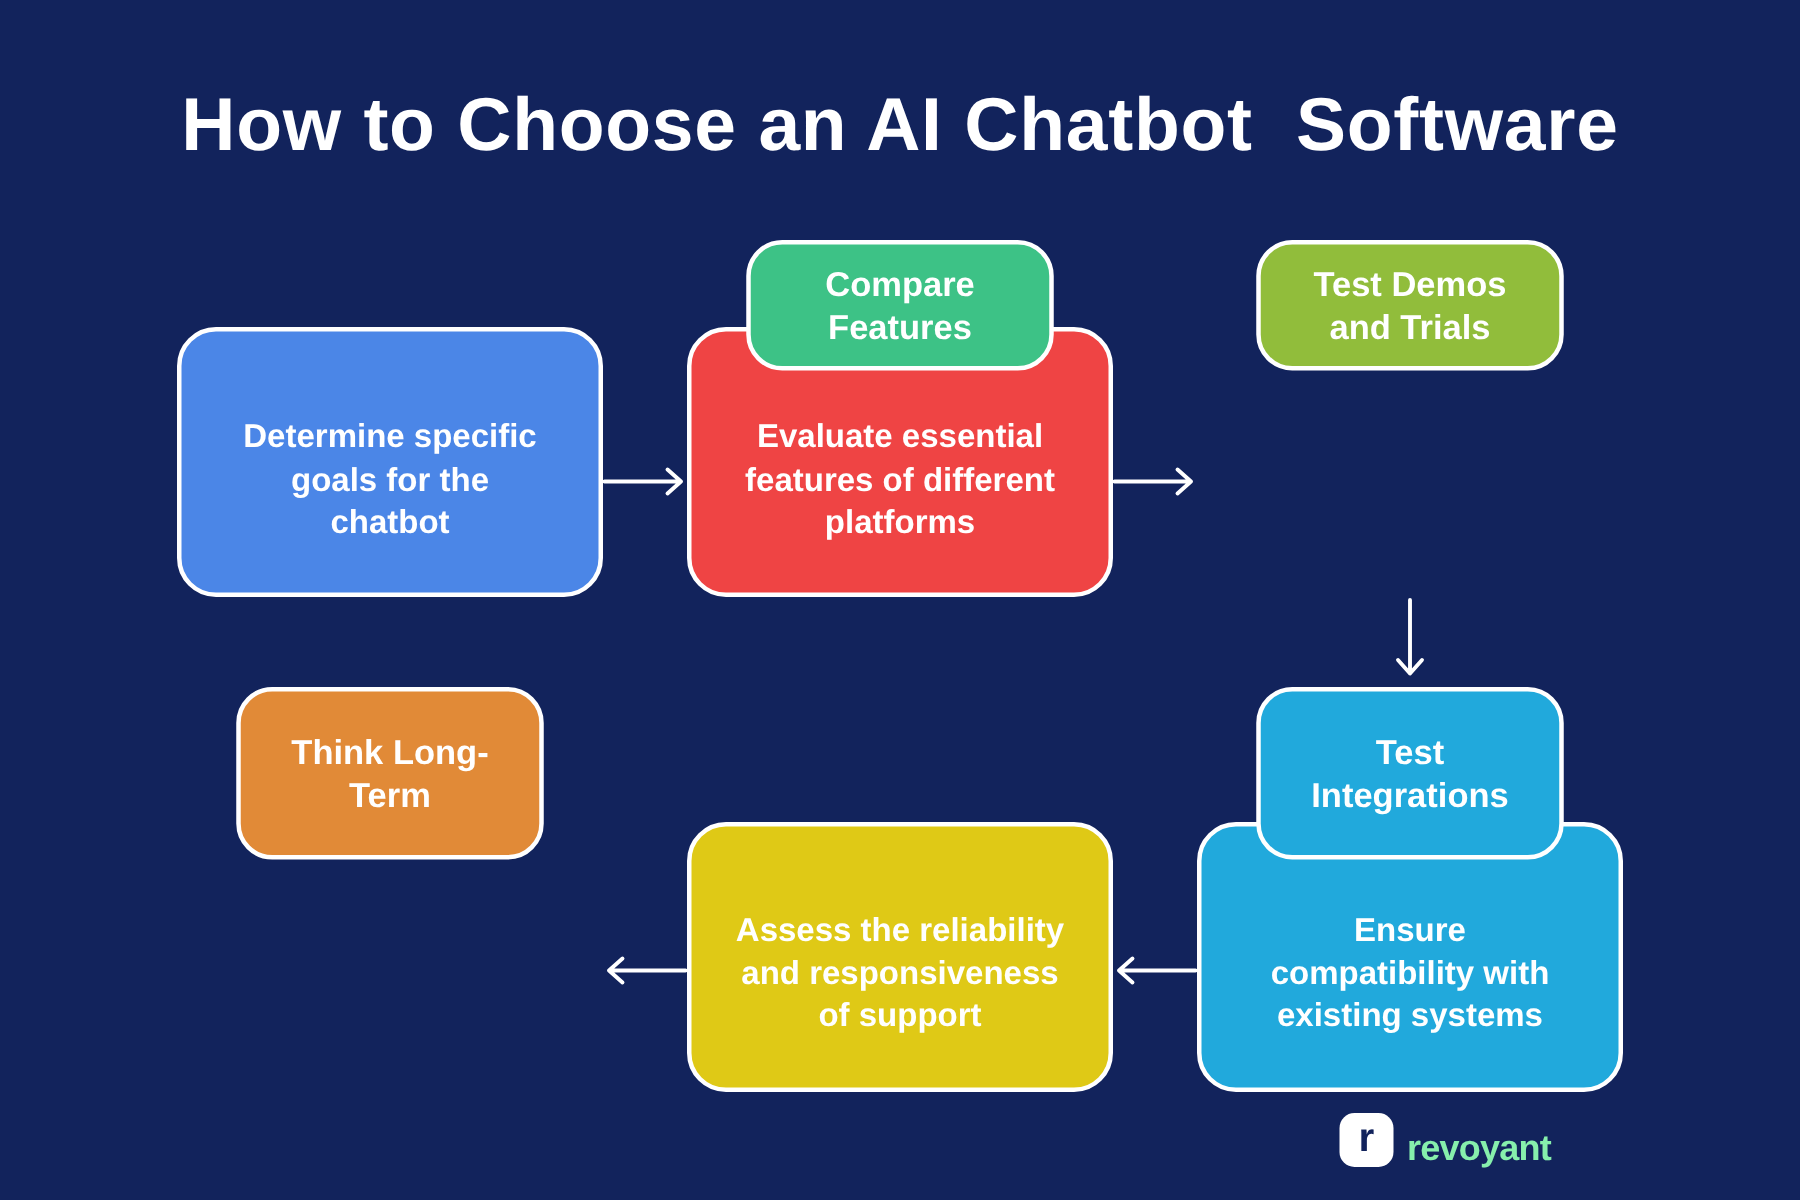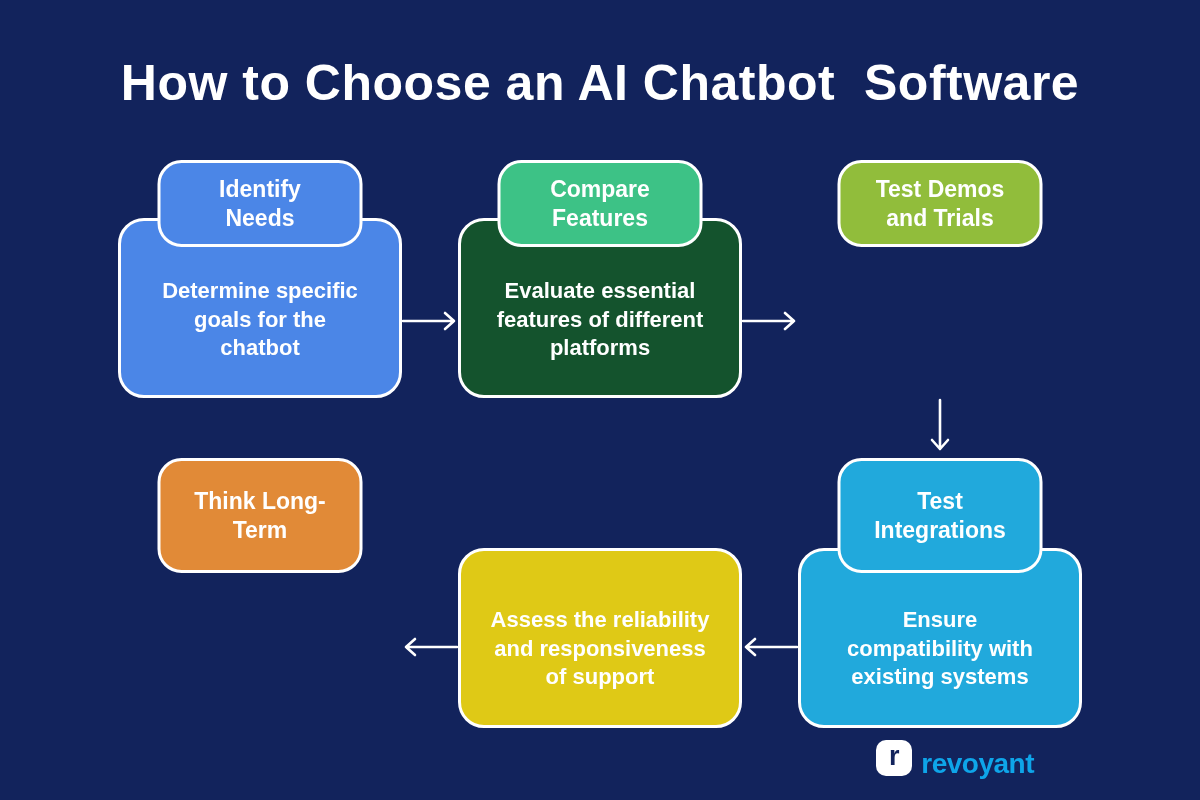--- a/index.html
+++ b/index.html
@@ -79,48 +79,44 @@
     width:36px; height:36px;
     background:#FFFFFF;
     border-radius:10px;
     display:flex; align-items:center; justify-content:center;
     color:#12235C;
     font-size:27px; font-weight:bold;
     line-height:1;
     padding-bottom:3px;
   }
   .logo-text {
-    color:#0ea5e9;
-    font-size:28px;
+    color:#86efac;
+    font-size:24px;
     font-weight:bold;
     letter-spacing:-0.5px;
     margin-top:12px;
   }
 </style>
 </head>
 <body>
 
 <div class="canvas">
 
   <div class="title">How to Choose an AI Chatbot  Software</div>
 
   <div class="card row1 col0">
     <div class="card-body" style="background: rgb(75, 134, 231); justify-content: center;">
       <div class="card-desc">Determine specific
 goals for the
 chatbot</div>
     </div>
-    <div class="card-head" style="background: rgb(75, 134, 231);">
-      <div class="card-title">Identify
-Needs</div>
-    </div>
   </div>
 
   <div class="card row1 col1">
-    <div class="card-body" style="background: #14532d;">
+    <div class="card-body" style="background: #ef4444;">
       <div class="card-desc">Evaluate essential
 features of different
 platforms</div>
     </div>
     <div class="card-head" style="background: rgb(61, 194, 134);">
       <div class="card-title">Compare
 Features</div>
     </div>
   </div>
 

